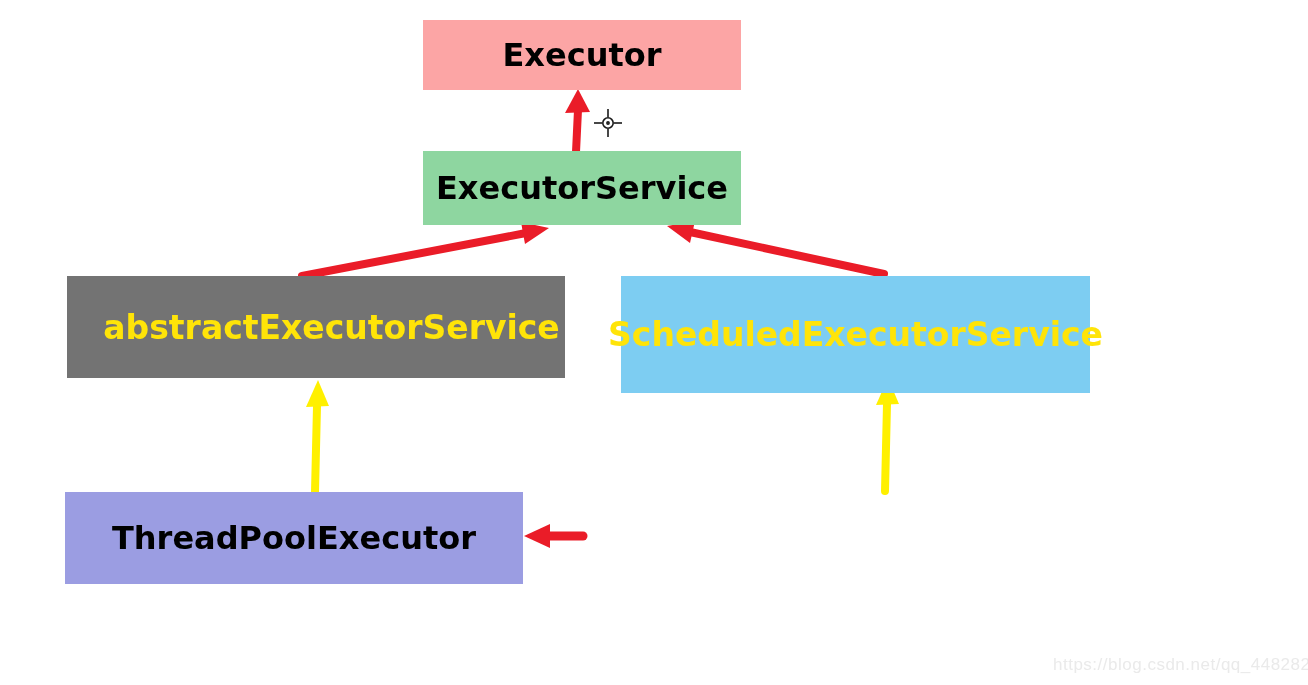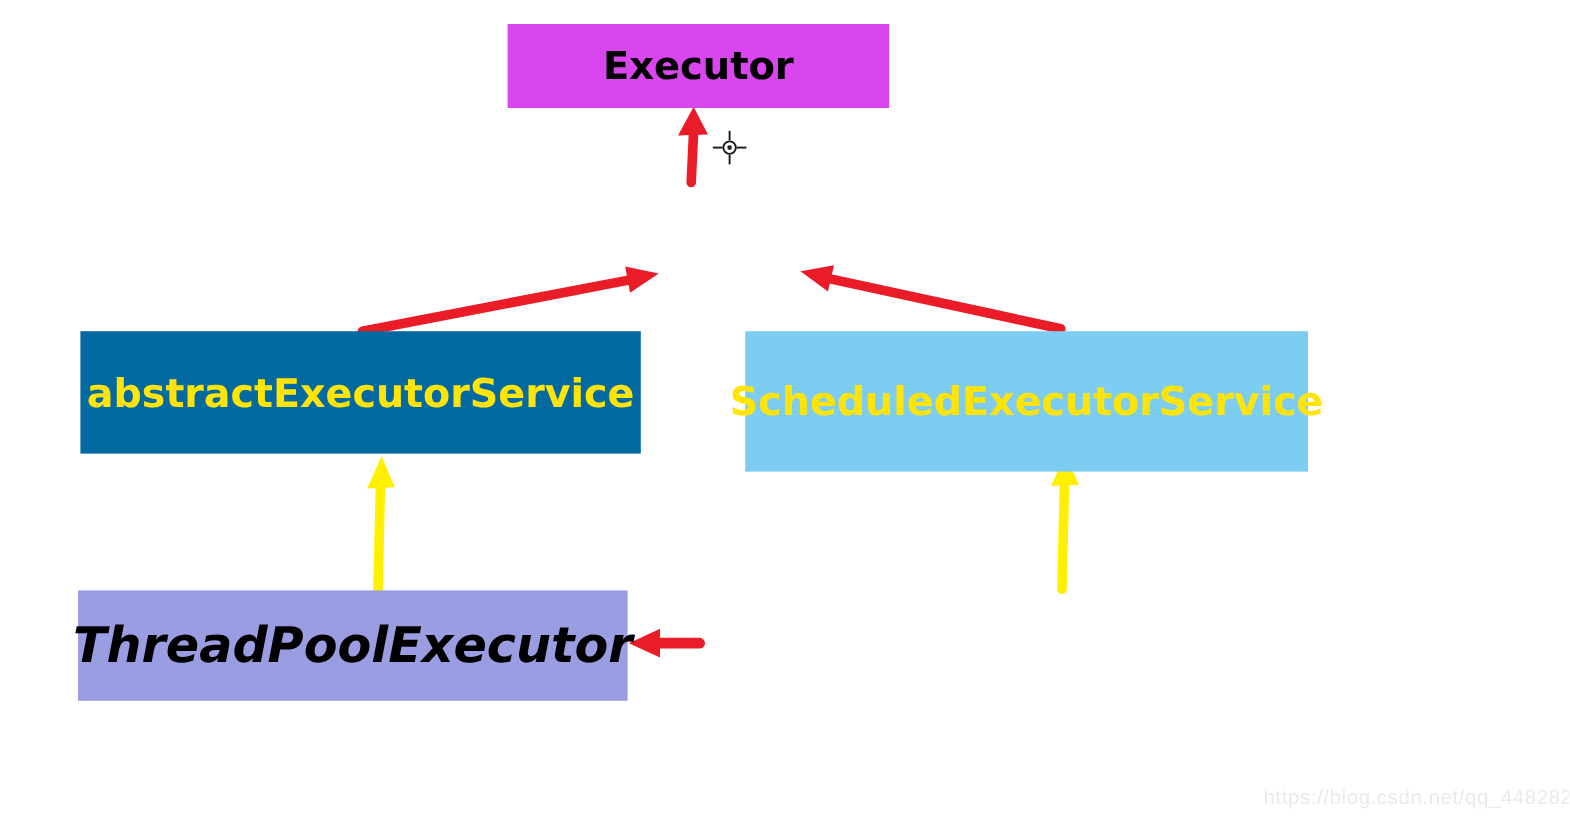--- a/index.html
+++ b/index.html
@@ -25,21 +25,21 @@
     font-weight: bold;
     text-align: center;
     white-space: nowrap;
   }
   .node span { display: block; }
 
   .node-executor            { left: 423px; top: 20px;  width: 318px; height: 70px;  font-size: 32px; }
   .node-executor-service    { left: 423px; top: 151px; width: 318px; height: 74px;  font-size: 32px; }
   .node-abstract-executor-service  { left: 67px;  top: 276px; width: 467px; height: 102px; font-size: 33px; }
   .node-scheduled-executor-service { left: 621px; top: 276px; width: 469px; height: 117px; font-size: 33px; }
-  .node-thread-pool-executor       { left: 65px;  top: 492px; width: 458px; height: 92px;  font-size: 41px; font-style: italic; }
+  .node-thread-pool-executor       { left: 65px;  top: 492px; width: 458px; height: 92px;  font-size: 32px; }
   .node-scheduled-thread-pool-executor {
     left: 585px; top: 489px; width: 623px; height: 96px; font-size: 33px;
     font-family: "Liberation Sans", sans-serif;
   }
 
   .watermark {
     position: absolute;
     left: 1053px;
     top: 655px;
     font-family: "Liberation Sans", sans-serif;
@@ -90,26 +90,29 @@
     <g fill="none" stroke-width="1.6" stroke="#1a1a1a">
       <circle cx="608" cy="123" r="5.2"></circle>
       <circle cx="608" cy="123" r="1.1"></circle>
       <line x1="594" y1="123" x2="602" y2="123"></line>
       <line x1="614" y1="123" x2="622" y2="123"></line>
       <line x1="608" y1="109" x2="608" y2="117"></line>
       <line x1="608" y1="129" x2="608" y2="137"></line>
     </g>
   </svg>
 
-  <div class="node node-executor" style="background-color: #d946ef;">
+  <div class="node node-executor" style="background-color: #fca5a5;">
     <span style="color: rgb(0, 0, 0);">Executor</span>
   </div>
 
+  <div class="node node-executor-service" style="background-color: rgb(142, 214, 160);">
+    <span style="color: rgb(0, 0, 0);">ExecutorService</span>
+  </div>
 
-  <div class="node node-abstract-executor-service" style="background-color: #0369a1;">
+  <div class="node node-abstract-executor-service" style="background-color: #737373; padding-left: 31px;">
     <span style="color: rgb(255, 228, 8);">abstractExecutorService</span>
   </div>
 
   <div class="node node-scheduled-executor-service" style="background-color: rgb(125, 205, 242);">
     <span style="color: rgb(255, 228, 8);">ScheduledExecutorService</span>
   </div>
 
   <div class="node node-thread-pool-executor" style="background-color: rgb(155, 157, 226);">
     <span style="color: rgb(0, 0, 0);">ThreadPoolExecutor</span>
   </div>

